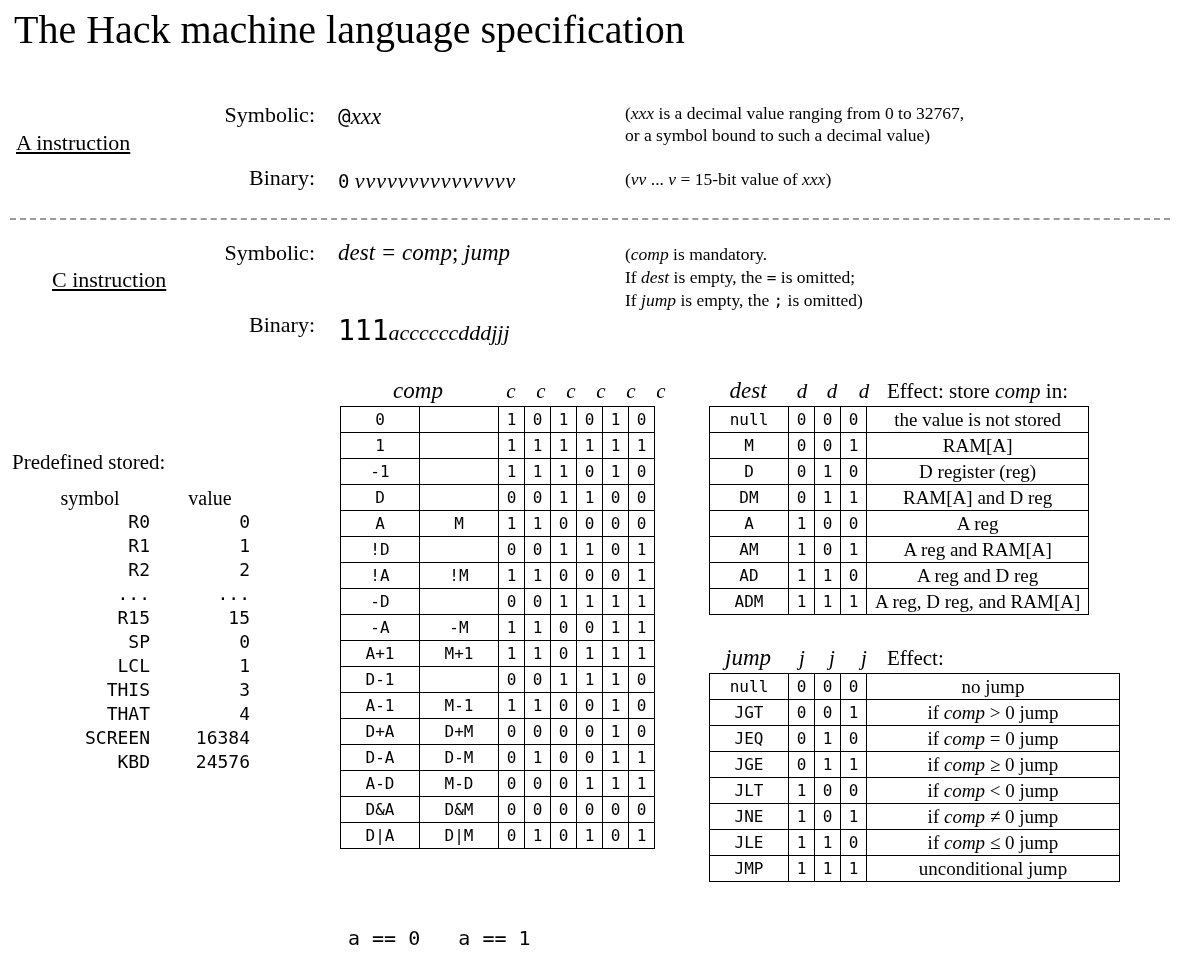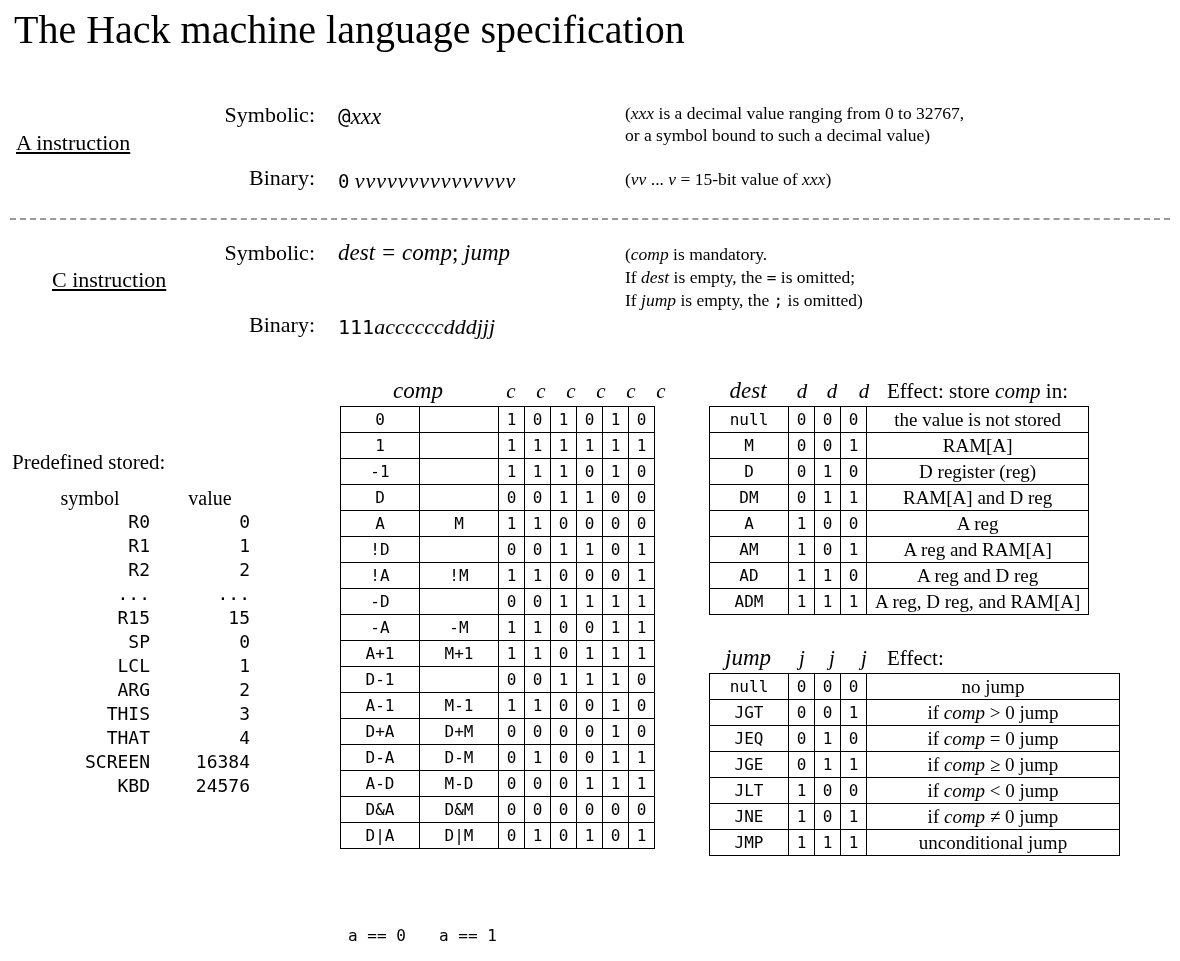--- a/index.html
+++ b/index.html
@@ -153,21 +153,21 @@
     white-space: nowrap;
   }
   .hdrrow .it {
     font-style: italic;
     font-family: "Liberation Serif", serif;
   }
 
   .footnote {
     position: absolute;
     font-family: "DejaVu Sans Mono", monospace;
-    font-size: 16px;
+    font-size: 20px;
     white-space: nowrap;
   }
   .hdr-cell {
     display: inline-block;
     text-align: center;
   }
 </style>
 </head>
 <body>
 
@@ -208,21 +208,21 @@
   </div>
   <div class="note" style="left:625px; top:266px;">
     If <span class="ital">dest</span> is empty, the <span class="mono" style="font-size:16px;">=</span> is omitted;
   </div>
   <div class="note" style="left:625px; top:289px;">
     If <span class="ital">jump</span> is empty, the <span class="mono" style="font-size:16px;">;</span> is omitted)
   </div>
 
   <div class="kw" style="left:115px; top:312px; width:200px;">Binary:</div>
   <div class="val" style="left:338px; top:314px;">
-    <span class="mono" style="font-size:20px;">111</span><span class="ital" style="font-family:'Liberation Serif',serif; font-size:22px;">acccccc</span><span class="ital" style="font-family:'Liberation Serif',serif; font-size:22px;">dddjjj</span>
+    <span class="mono" style="font-size:28px;">111</span><span class="ital" style="font-family:'Liberation Serif',serif; font-size:22px;">acccccc</span><span class="ital" style="font-family:'Liberation Serif',serif; font-size:22px;">dddjjj</span>
   </div>
 
   <div class="presym-title">Predefined stored:</div>
   <div class="presym">
     <table>
       <tbody>
           <tr>
         <td class="hdr">symbol</td>
         <td class="hdr">value</td>
       </tr>
@@ -248,24 +248,20 @@
           </tr>
       <tr>
             <td class="sym">SP</td>
             <td class="vl">0</td>
           </tr>
       <tr>
             <td class="sym">LCL</td>
             <td class="vl">1</td>
           </tr>
       <tr>
-            <td class="sym">ARG</td>
-            <td class="vl">2</td>
-          </tr>
-      <tr>
             <td class="sym">THIS</td>
             <td class="vl">3</td>
           </tr>
       <tr>
             <td class="sym">THAT</td>
             <td class="vl">4</td>
           </tr>
       <tr>
             <td class="sym">SCREEN</td>
             <td class="vl">16384</td>
@@ -570,20 +566,27 @@
           <td class="eff">if <span class="ital">comp</span> &lt; 0 jump</td>
         </tr>
     <tr>
           <td>JNE</td>
           <td class="b">1</td>
           <td class="b">0</td>
           <td class="b">1</td>
           <td class="eff">if <span class="ital">comp</span> ≠ 0 jump</td>
         </tr>
     <tr>
+          <td>JLE</td>
+          <td class="b">1</td>
+          <td class="b">1</td>
+          <td class="b">0</td>
+          <td class="eff">if <span class="ital">comp</span> ≤ 0 jump</td>
+        </tr>
+    <tr>
           <td>JMP</td>
           <td class="b">1</td>
           <td class="b">1</td>
           <td class="b">1</td>
           <td class="eff">unconditional jump</td>
         </tr>
   </tbody>
     </table>
 
 </div>

